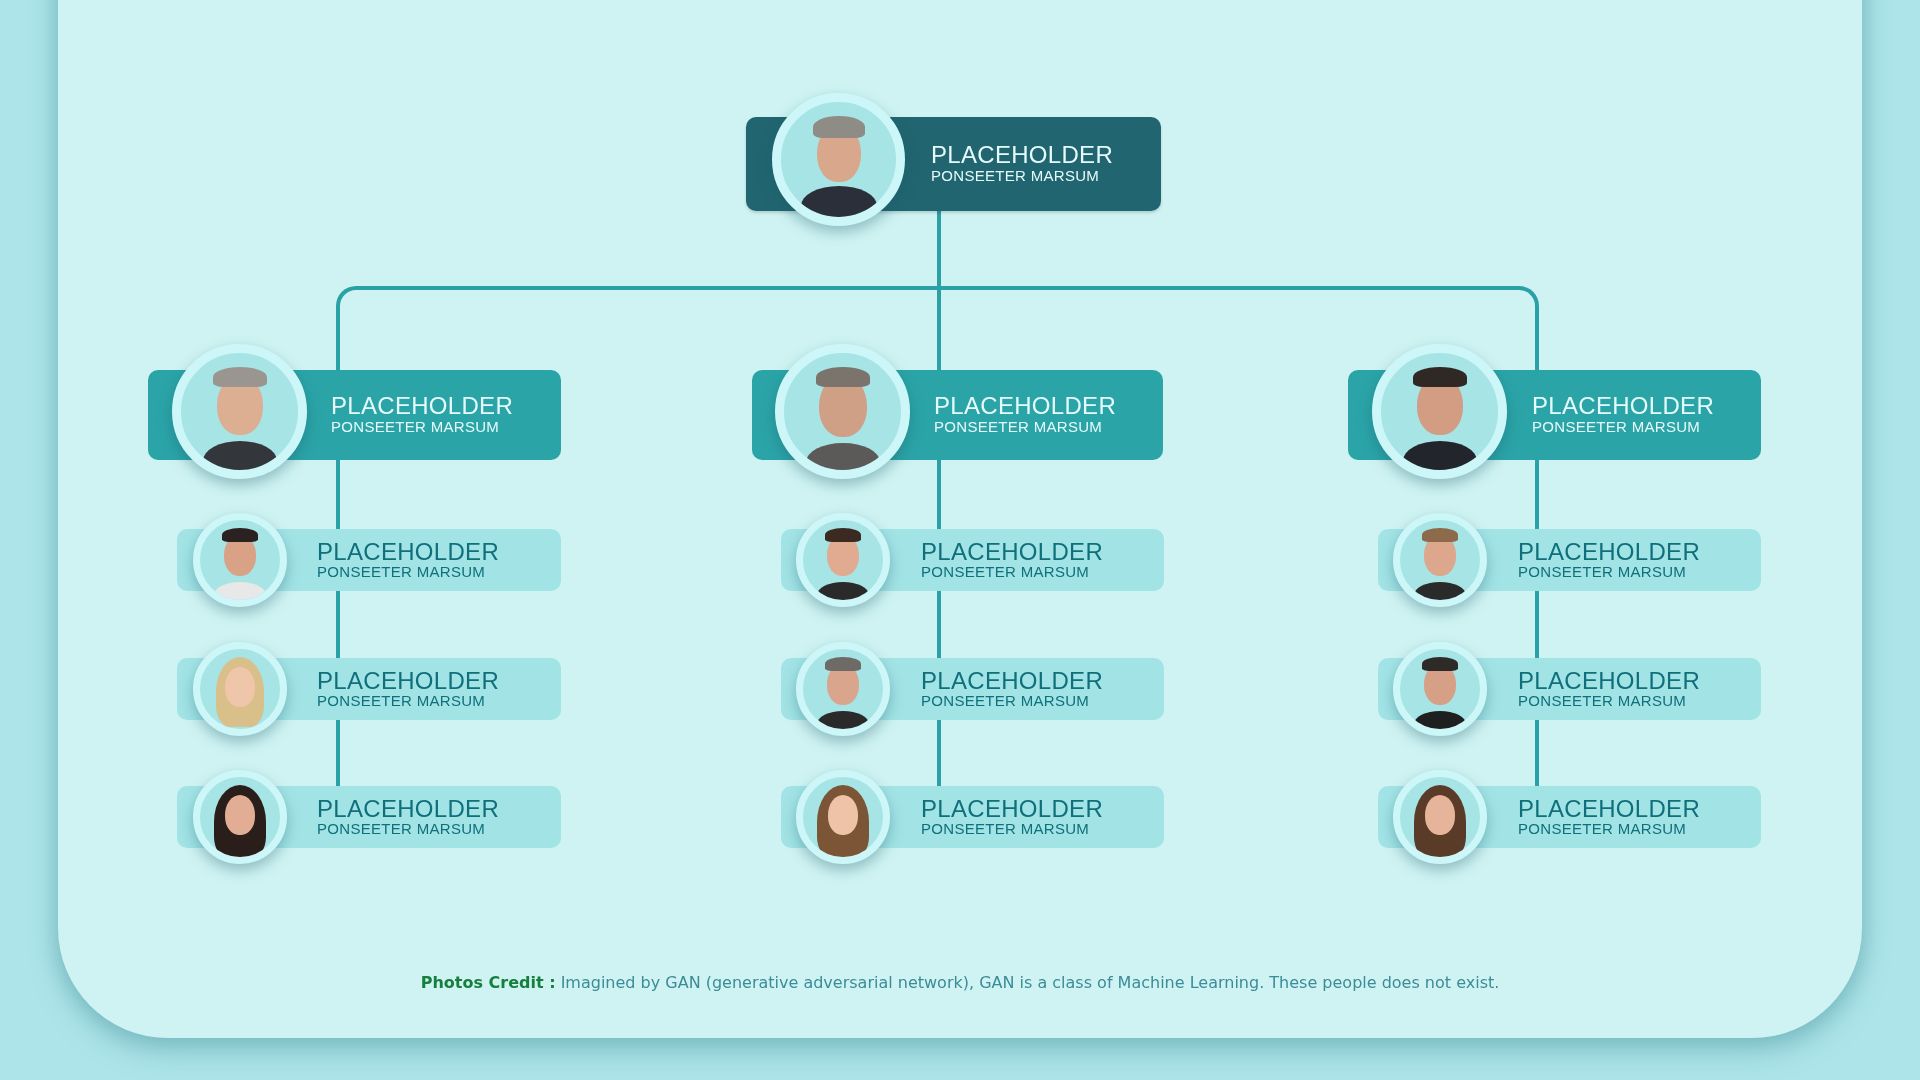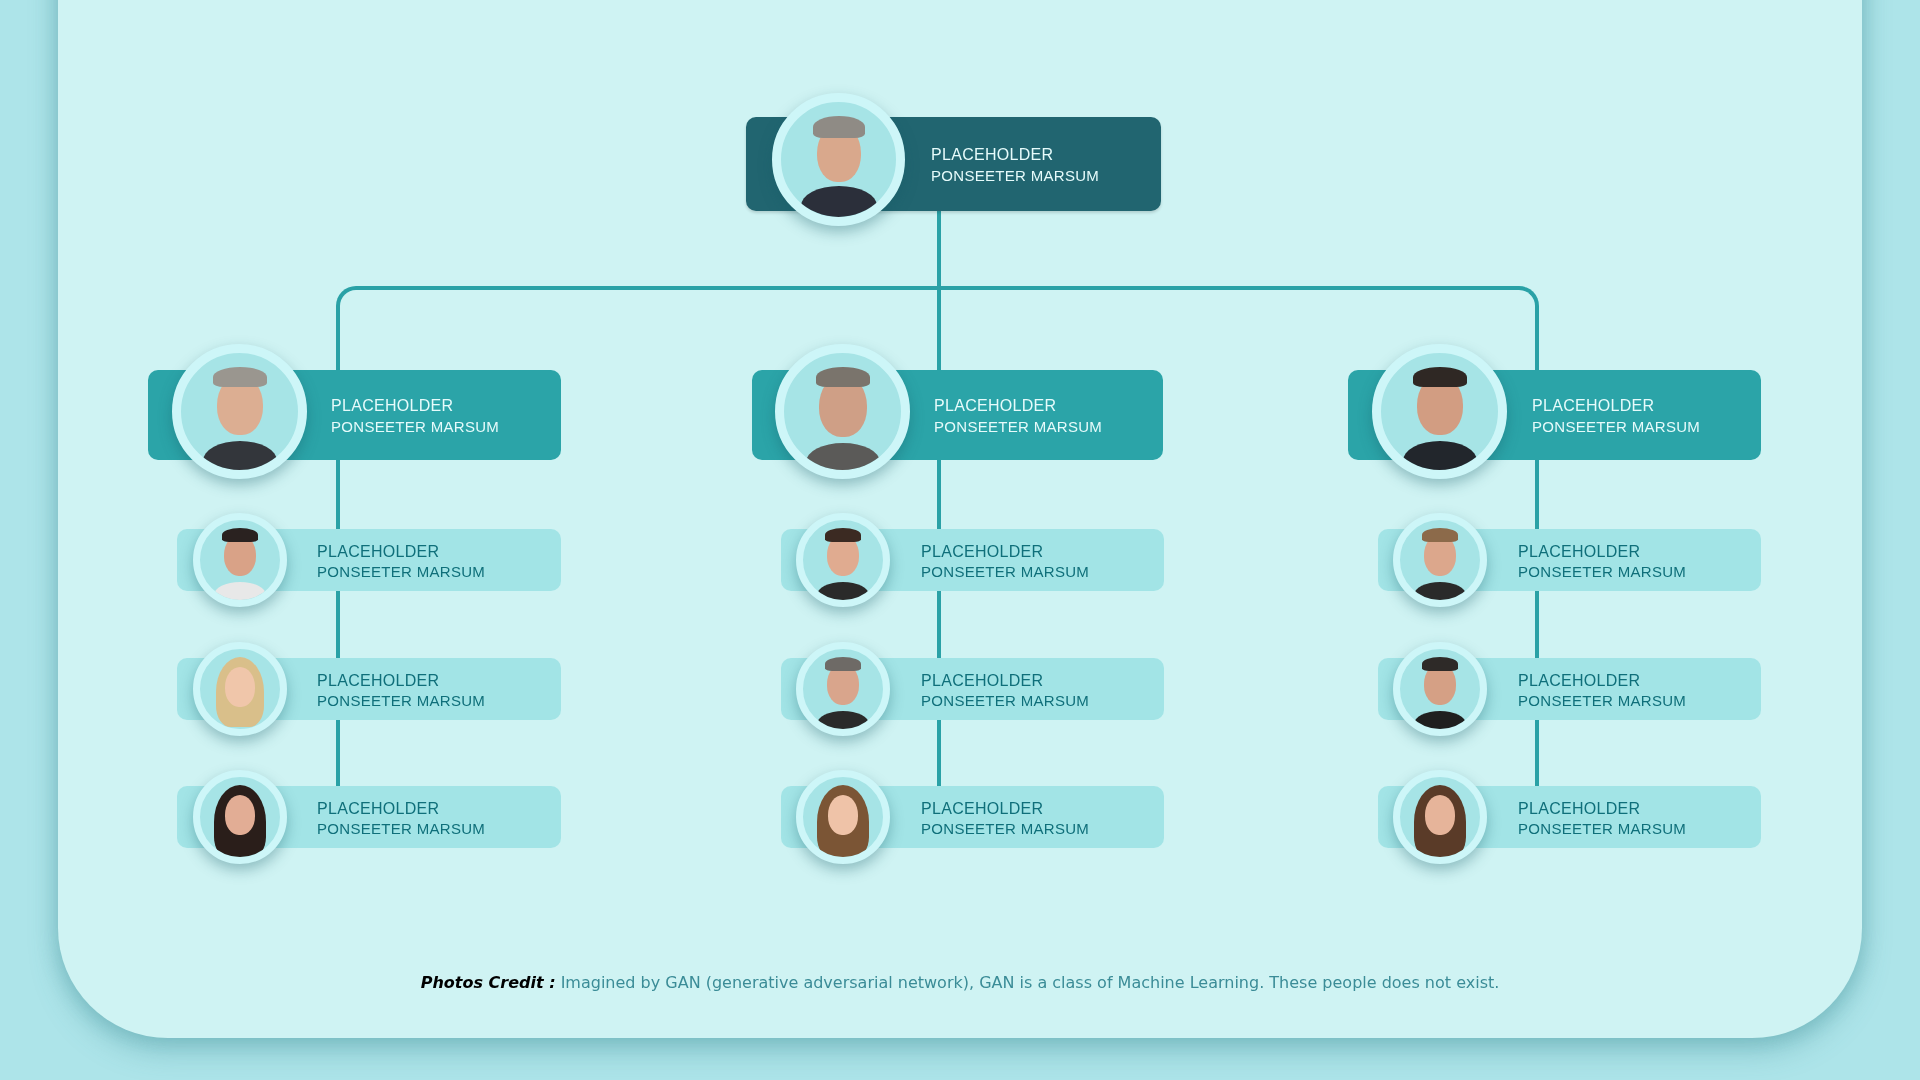--- a/index.html
+++ b/index.html
@@ -27,29 +27,29 @@
     position:absolute; border-radius:50%; box-sizing:border-box;
     background:#a6e4e6; border:9px solid #cdf6f8;
     box-shadow: 0 6px 14px rgba(20,90,100,0.35);
     overflow:hidden;
   }
   .avatar.smallav { border-width:7px; }
   .head { position:absolute; border-radius:50% 50% 46% 46%; }
   .hair { position:absolute; border-radius:50% 50% 20% 20%; }
   .shoulders { position:absolute; border-radius:50% 50% 0 0; }
   .txt { position:absolute; white-space:nowrap; }
-  .t1 { font-size:16px; letter-spacing:0.3px; line-height:22px; }
+  .t1 { font-size:24px; letter-spacing:0.3px; line-height:22px; }
   .t2 { font-size:15px; letter-spacing:0.3px; line-height:17px; }
   .light { color:#e6fbfb; }
   .dark { color:#0f6f7a; }
   .footer {
     position:absolute; left:0; width:1920px; top:973px; text-align:center;
     font-size:16px; color:#3b8c97; font-family:"DejaVu Sans", sans-serif;
   }
-  .footer b { color:#000000;font-style:italic; }
+  .footer b { color:#15803d; }
 </style>
 </head>
 <body>
 
 <div class="panel"></div>
 
 <div class="line" style="left:937px; top:211px; width:4px; height:160px;"></div>
 <div class="hline"></div>
 <div class="line" style="left:336px; top:330px; width:4px; height:490px;"></div>
 <div class="line" style="left:937px; top:370px; width:4px; height:450px;"></div>

